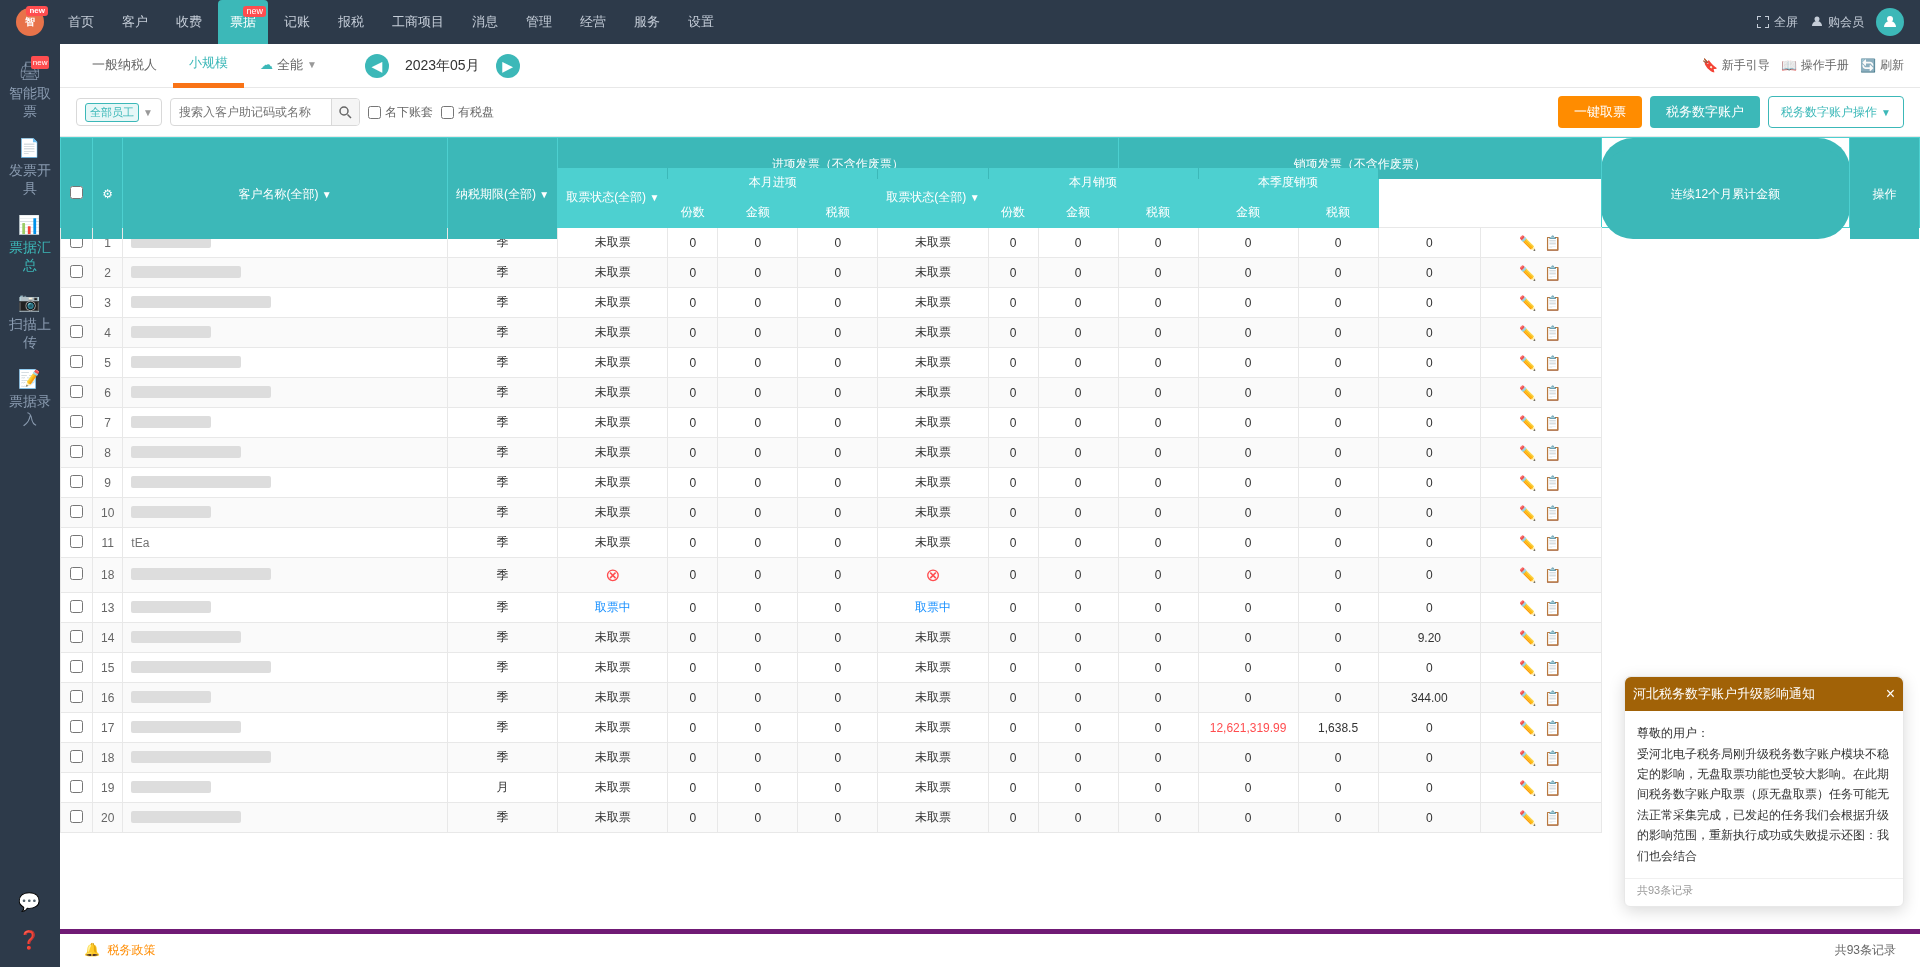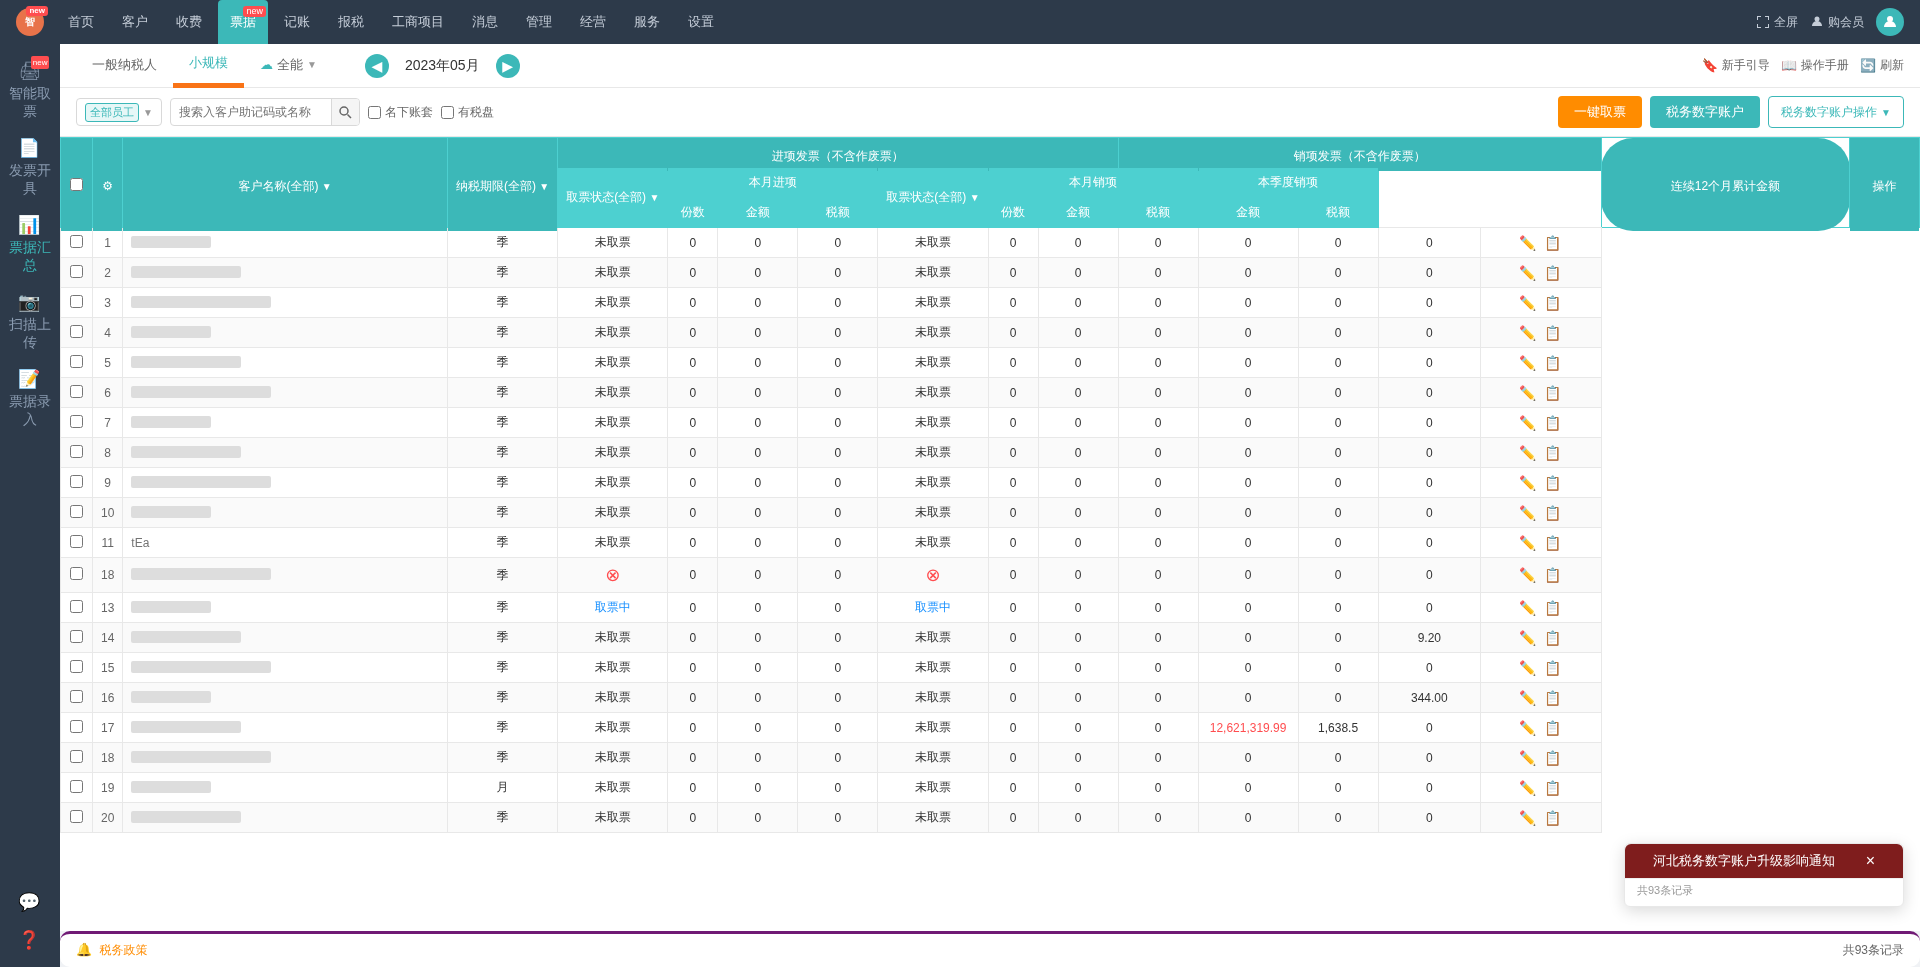--- a/index.html
+++ b/index.html
@@ -41,37 +41,37 @@
     .checkbox-label input { cursor: pointer; }
     .toolbar-right { margin-left: auto; display: flex; align-items: center; gap: 8px; }
     .btn-primary { background: #ff8c00; color: white; border: none; padding: 0 16px; height: 32px; border-radius: 4px; cursor: pointer; font-size: 13px; white-space: nowrap; }
     .btn-teal { background: #3cb8b8; color: white; border: none; padding: 0 16px; height: 32px; border-radius: 4px; cursor: pointer; font-size: 13px; white-space: nowrap; }
     .btn-outline { background: white; color: #3cb8b8; border: 1px solid #3cb8b8; padding: 0 12px; height: 32px; border-radius: 4px; cursor: pointer; font-size: 12px; white-space: nowrap; display: flex; align-items: center; gap: 4px; }
 
     
     .table-area { flex: 1; overflow: auto; padding: 0; background: white; margin: 0; }
     table { width: 100%; border-collapse: collapse; font-size: 12px; }
     thead tr { background: #3cb8b8; color: white; }
-    thead th { padding: 6px 8px; text-align: center; border: 1px solid #4dd0d0; font-weight: normal; white-space: nowrap; position: sticky; top: 4px; z-index: 2; }
+    thead th { padding: 6px 8px; text-align: center; border: 1px solid #4dd0d0; font-weight: normal; white-space: nowrap; position: sticky; top: 12px; z-index: 2; }
     tbody tr { background: white; }
     tbody tr:nth-child(even) { background: #fafafa; }
     tbody td { padding: 6px 8px; text-align: center; border: 1px solid #e8e8e8; color: #333; white-space: nowrap; }
     tbody td.name-cell { text-align: left; max-width: 200px; overflow: hidden; }
     .blurred-text { color: transparent; background: linear-gradient(90deg, #ccc, #ddd, #ccc); background-size: 200%; border-radius: 2px; }
     .action-icon { color: #999; cursor: pointer; font-size: 14px; margin: 0 2px; }
     .checkbox-col { width: 32px; }
     .index-col { width: 30px; color: #666; }
 
     
-    .table-footer { background: white; padding: 8px 16px; display: flex; align-items: center; border-top: 3px solid #701a75; font-size: 12px; color: #666; border-radius: 10px; }
+    .table-footer { background: white; padding: 8px 24px; display: flex; align-items: center; border-top: 5px solid #701a75; font-size: 12px; color: #666; }
     .footer-tax { color: #ff8c00; cursor: pointer; }
 
     
     .notification-popup { position: fixed; right: 16px; bottom: 60px; width: 280px; background: white; border: 1px solid #e8e8e8; border-radius: 6px; box-shadow: 0 4px 16px rgba(0,0,0,0.15); z-index: 100; }
-    .notif-header { background: #7f1d1d; color: white; padding: 8px 28px; border-radius: 6px 6px 0 0; display: flex; justify-content: space-between; align-items: center; font-size: 13px; }
+    .notif-header { background: #a16207; color: white; padding: 8px 8px; border-radius: 6px 6px 0 0; display: flex; justify-content: space-between; align-items: center; font-size: 13px; }
     .notif-close { cursor: pointer; font-size: 16px; line-height: 1; }
     .notif-body { padding: 12px; font-size: 12px; color: #333; line-height: 1.7; }
     .notif-footer { padding: 4px 12px 8px; font-size: 11px; color: #999; border-top: 1px solid #f0f0f0; }
 
     
     ::-webkit-scrollbar { width: 6px; height: 6px; }
     ::-webkit-scrollbar-track { background: #f1f1f1; }
     ::-webkit-scrollbar-thumb { background: #ccc; border-radius: 3px; }
 
     .date-nav-area { display: flex; align-items: center; gap: 8px; padding: 0 16px; }
@@ -696,16 +696,19 @@
       <span style="margin-left:auto;">共93条记录</span>
     </div>
   </div>
 </div>
 
 <div class="notification-popup">
   <div class="notif-header">
     <span>河北税务数字账户升级影响通知</span>
     <span class="notif-close">×</span>
   </div>
+  <div class="notif-body">
+    <div>尊敬的用户：<br>受河北电子税务局刚升级税务数字账户模块不稳定的影响，无盘取票功能也受较大影响。在此期间税务数字账户取票（原无盘取票）任务可能无法正常采集完成，已发起的任务我们会根据升级的影响范围，重新执行成功或失败提示还图：我们也会结合</div>
+  </div>
   <div class="notif-footer">
     <span>共93条记录</span>
   </div>
 </div>
 
 </body></html>

